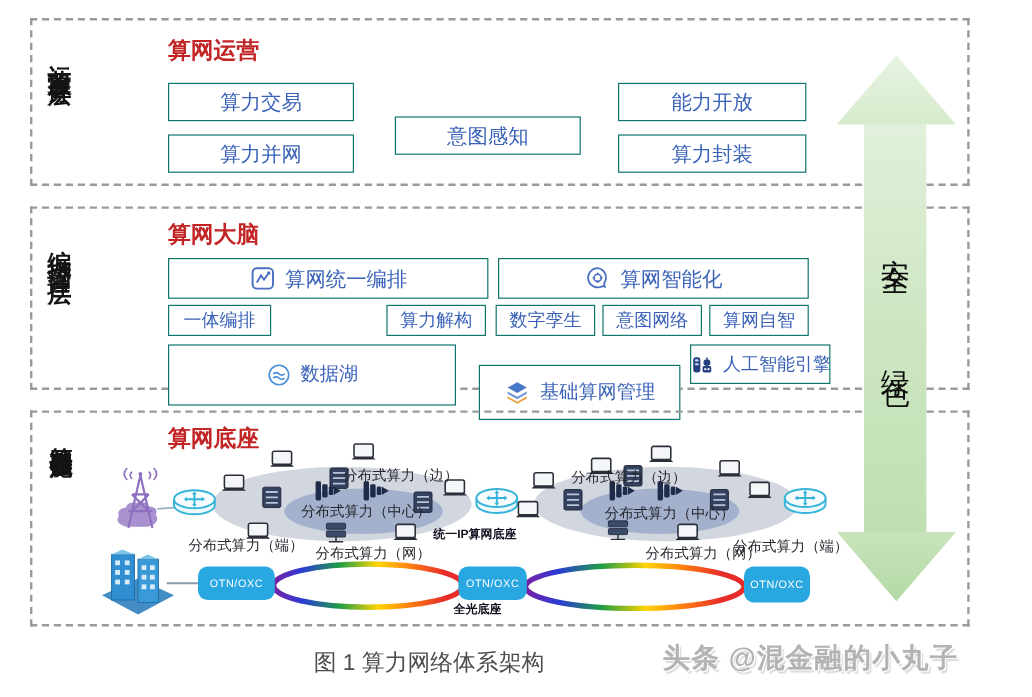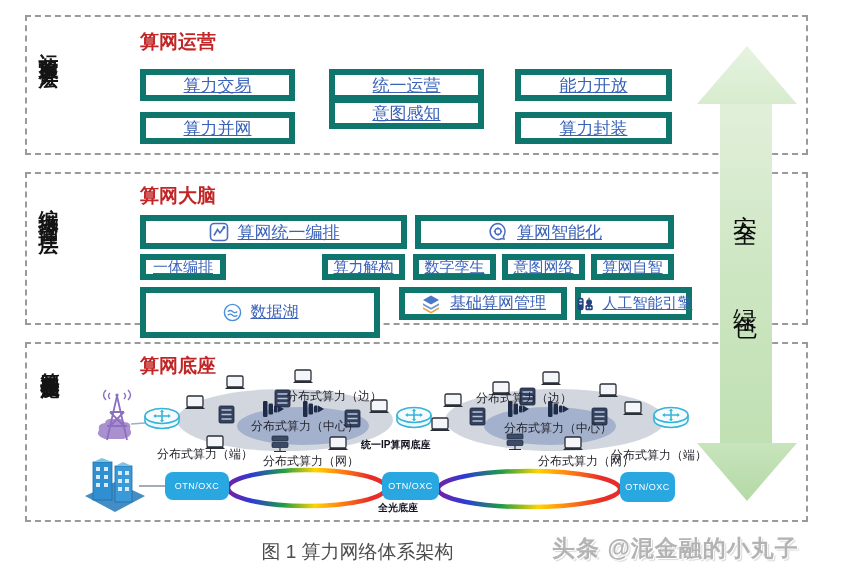--- a/index.html
+++ b/index.html
@@ -2,23 +2,23 @@
 <html style="--title_red: #c22525; --box_text_blue: #3a62b8; --otn_blue: #29a7e1; --arrow_green: #cfe7c4;"><head>
 <meta charset="utf-8">
 <style>
   html,body{margin:0;padding:0;background:#fff;}
   .canvas{position:relative;width:860px;height:581px;background:#fff;overflow:hidden;
           font-family:"Liberation Sans",sans-serif;}
   .panel{position:absolute;border:2px dashed #9a9a9a;box-sizing:border-box;background:transparent;}
   .side-label{position:absolute;writing-mode:vertical-lr;text-orientation:upright;
               font-weight:bold;color:#141414;font-size:20px;letter-spacing:4px;line-height:1;}
   .layer-title{position:absolute;text-align:left;font-weight:bold;font-size:19px;color:var(--title_red);}
-  .wbox{position:absolute;box-sizing:border-box;border:6px solid #0f766e;background:#fff;
+  .wbox{position:absolute;box-sizing:border-box;border:1px solid #0f766e;background:#fff;
         display:flex;align-items:center;justify-content:center;gap:8px;
-        color:var(--box_text_blue);font-size:16px;white-space:nowrap;text-decoration:underline;}
+        color:var(--box_text_blue);font-size:16px;white-space:nowrap;}
   .wbox.big{font-size:17px;}
   .wbox.small{font-size:15px;}
   .icon{display:inline-flex;align-items:center;}
   
   .arrow-band{position:absolute;left:720px;top:100px;width:52px;height:346px;z-index:3;
               background:linear-gradient(180deg,#e2f0db 0%,#cfe7c4 45%,#bfe0b2 100%);}
   .arrow-head{position:absolute;left:697px;width:100px;height:58px;z-index:3;}
   .arrow-head.up{top:46px;clip-path:polygon(50% 0,100% 100%,0 100%);
                  background:linear-gradient(180deg,#e7f3e1,#d6ecCD);}
   .arrow-head.down{top:443px;clip-path:polygon(0 0,100% 0,50% 100%);
@@ -44,21 +44,20 @@
   <div class="arrow-band"></div>
   <div class="arrow-head up"></div>
   <div class="arrow-head down"></div>
   <div class="arrow-text" style="top:196px">安全</div>
   <div class="arrow-text" style="top:290px">绿色</div>
 
   <div class="panel" style="left:25px;top:15px;width:783px;height:140px">
     <div class="side-label" style="left:12px;top:21px">运营服务层</div>
     <div class="layer-title" style="left:113px;top:12px;width:532px">算网运营</div>
     <div class="wbox big" style="left:113px;top:52px;width:155px;height:32px">算力交易</div>
-    <div class="wbox big" style="left:302px;top:52px;width:155px;height:32px">统一运营</div>
     <div class="wbox big" style="left:488px;top:52px;width:157px;height:32px">能力开放</div>
     <div class="wbox big" style="left:113px;top:95px;width:155px;height:32px">算力并网</div>
     <div class="wbox big" style="left:302px;top:80px;width:155px;height:32px">意图感知</div>
     <div class="wbox big" style="left:488px;top:95px;width:157px;height:32px">算力封装</div>
   </div>
 
   <div class="panel" style="left:25px;top:172px;width:783px;height:153px">
     <div class="side-label" style="left:12px;top:18px;letter-spacing:7px">编排管理层</div>
     <div class="layer-title" style="left:113px;top:9px;width:532px">算网大脑</div>
 
@@ -91,21 +90,21 @@
 
     <div class="wbox" style="left:113px;top:113px;width:240px;height:51px">
       <span class="icon">
         <svg width="21" height="21" viewBox="0 0 22 22">
             <circle cx="11" cy="11" r="8.5" fill="none" stroke="#4a90d9" stroke-width="1.5"></circle>
             <path d="M6 10 q2.5 -2.2 5 0 t5 0 M6 13.8 q2.5 -2.2 5 0 t5 0" fill="none" stroke="#4a90d9" stroke-width="1.4"></path>
           </svg>
       </span>
       <span>数据湖</span>
     </div>
-    <div class="wbox" style="left:372px;top:113px;width:168px;height:33px">
+    <div class="wbox" style="left:372px;top:130px;width:168px;height:46px">
       <span class="icon">
         <svg width="22" height="22" viewBox="0 0 22 22">
             <path d="M11 2.5 L19 7 L11 11.5 L3 7 Z" fill="#4a78c8"></path>
             <path d="M3 10.2 L11 14.7 L19 10.2 L19 12.2 L11 16.7 L3 12.2 Z" fill="#6f95d6"></path>
             <path d="M3 14.2 L11 18.7 L19 14.2 L19 16 L11 20.5 L3 16 Z" fill="#e8a13c"></path>
           </svg>
       </span>
       <span>基础算网管理</span>
     </div>
     <div class="wbox" style="left:548px;top:113px;width:117px;height:33px;font-size:15px">

